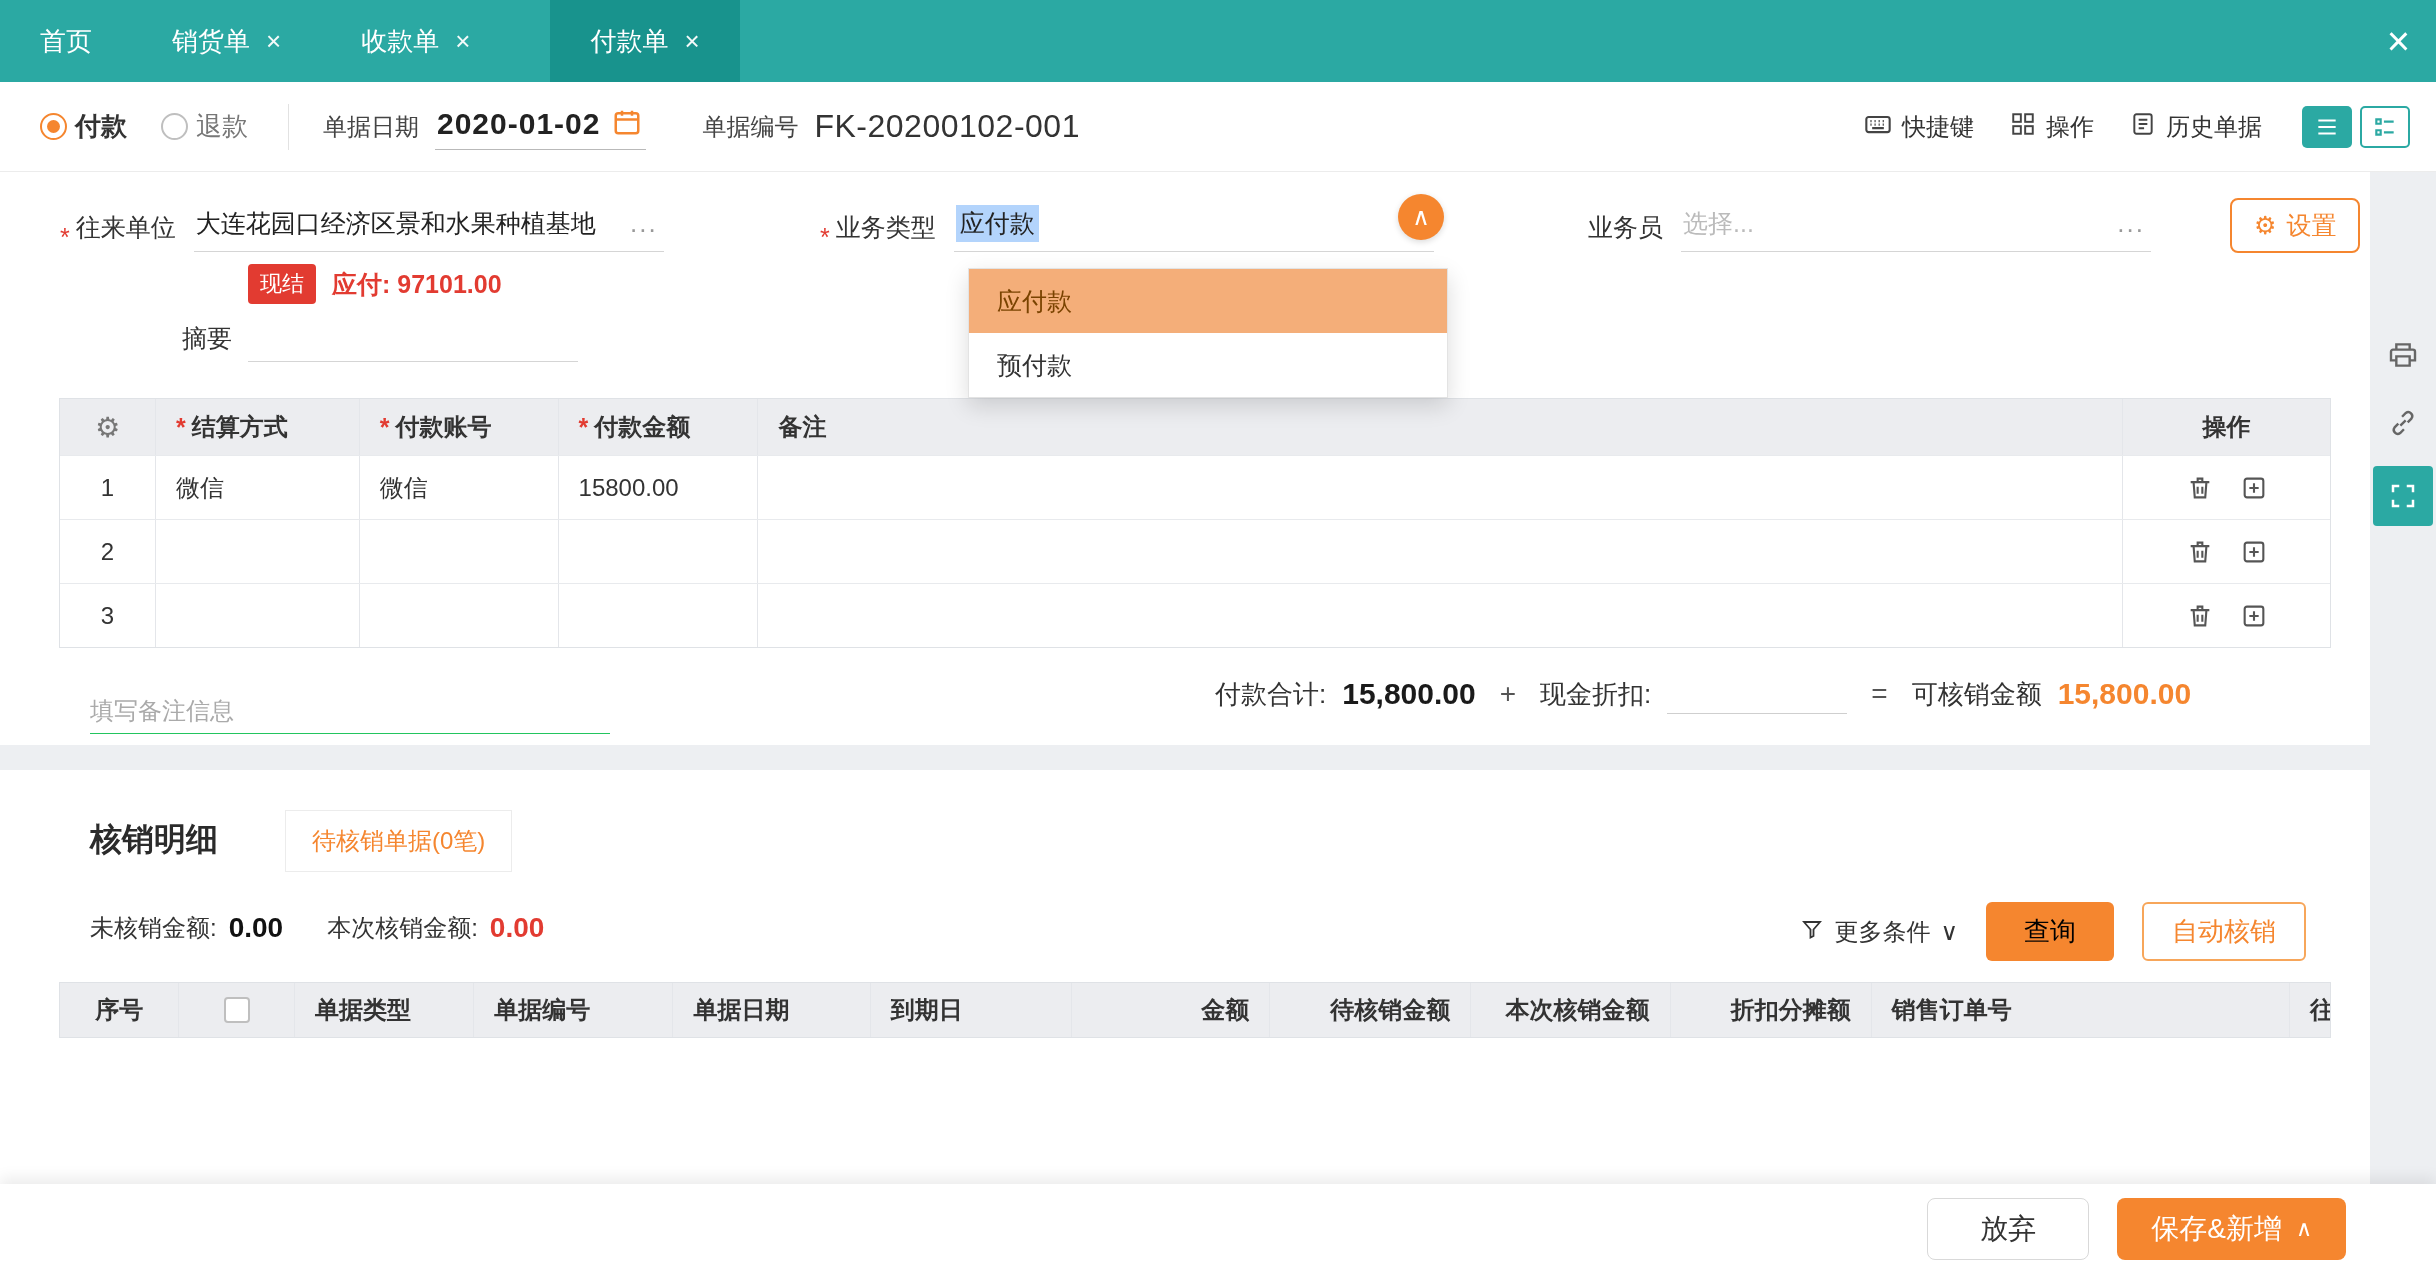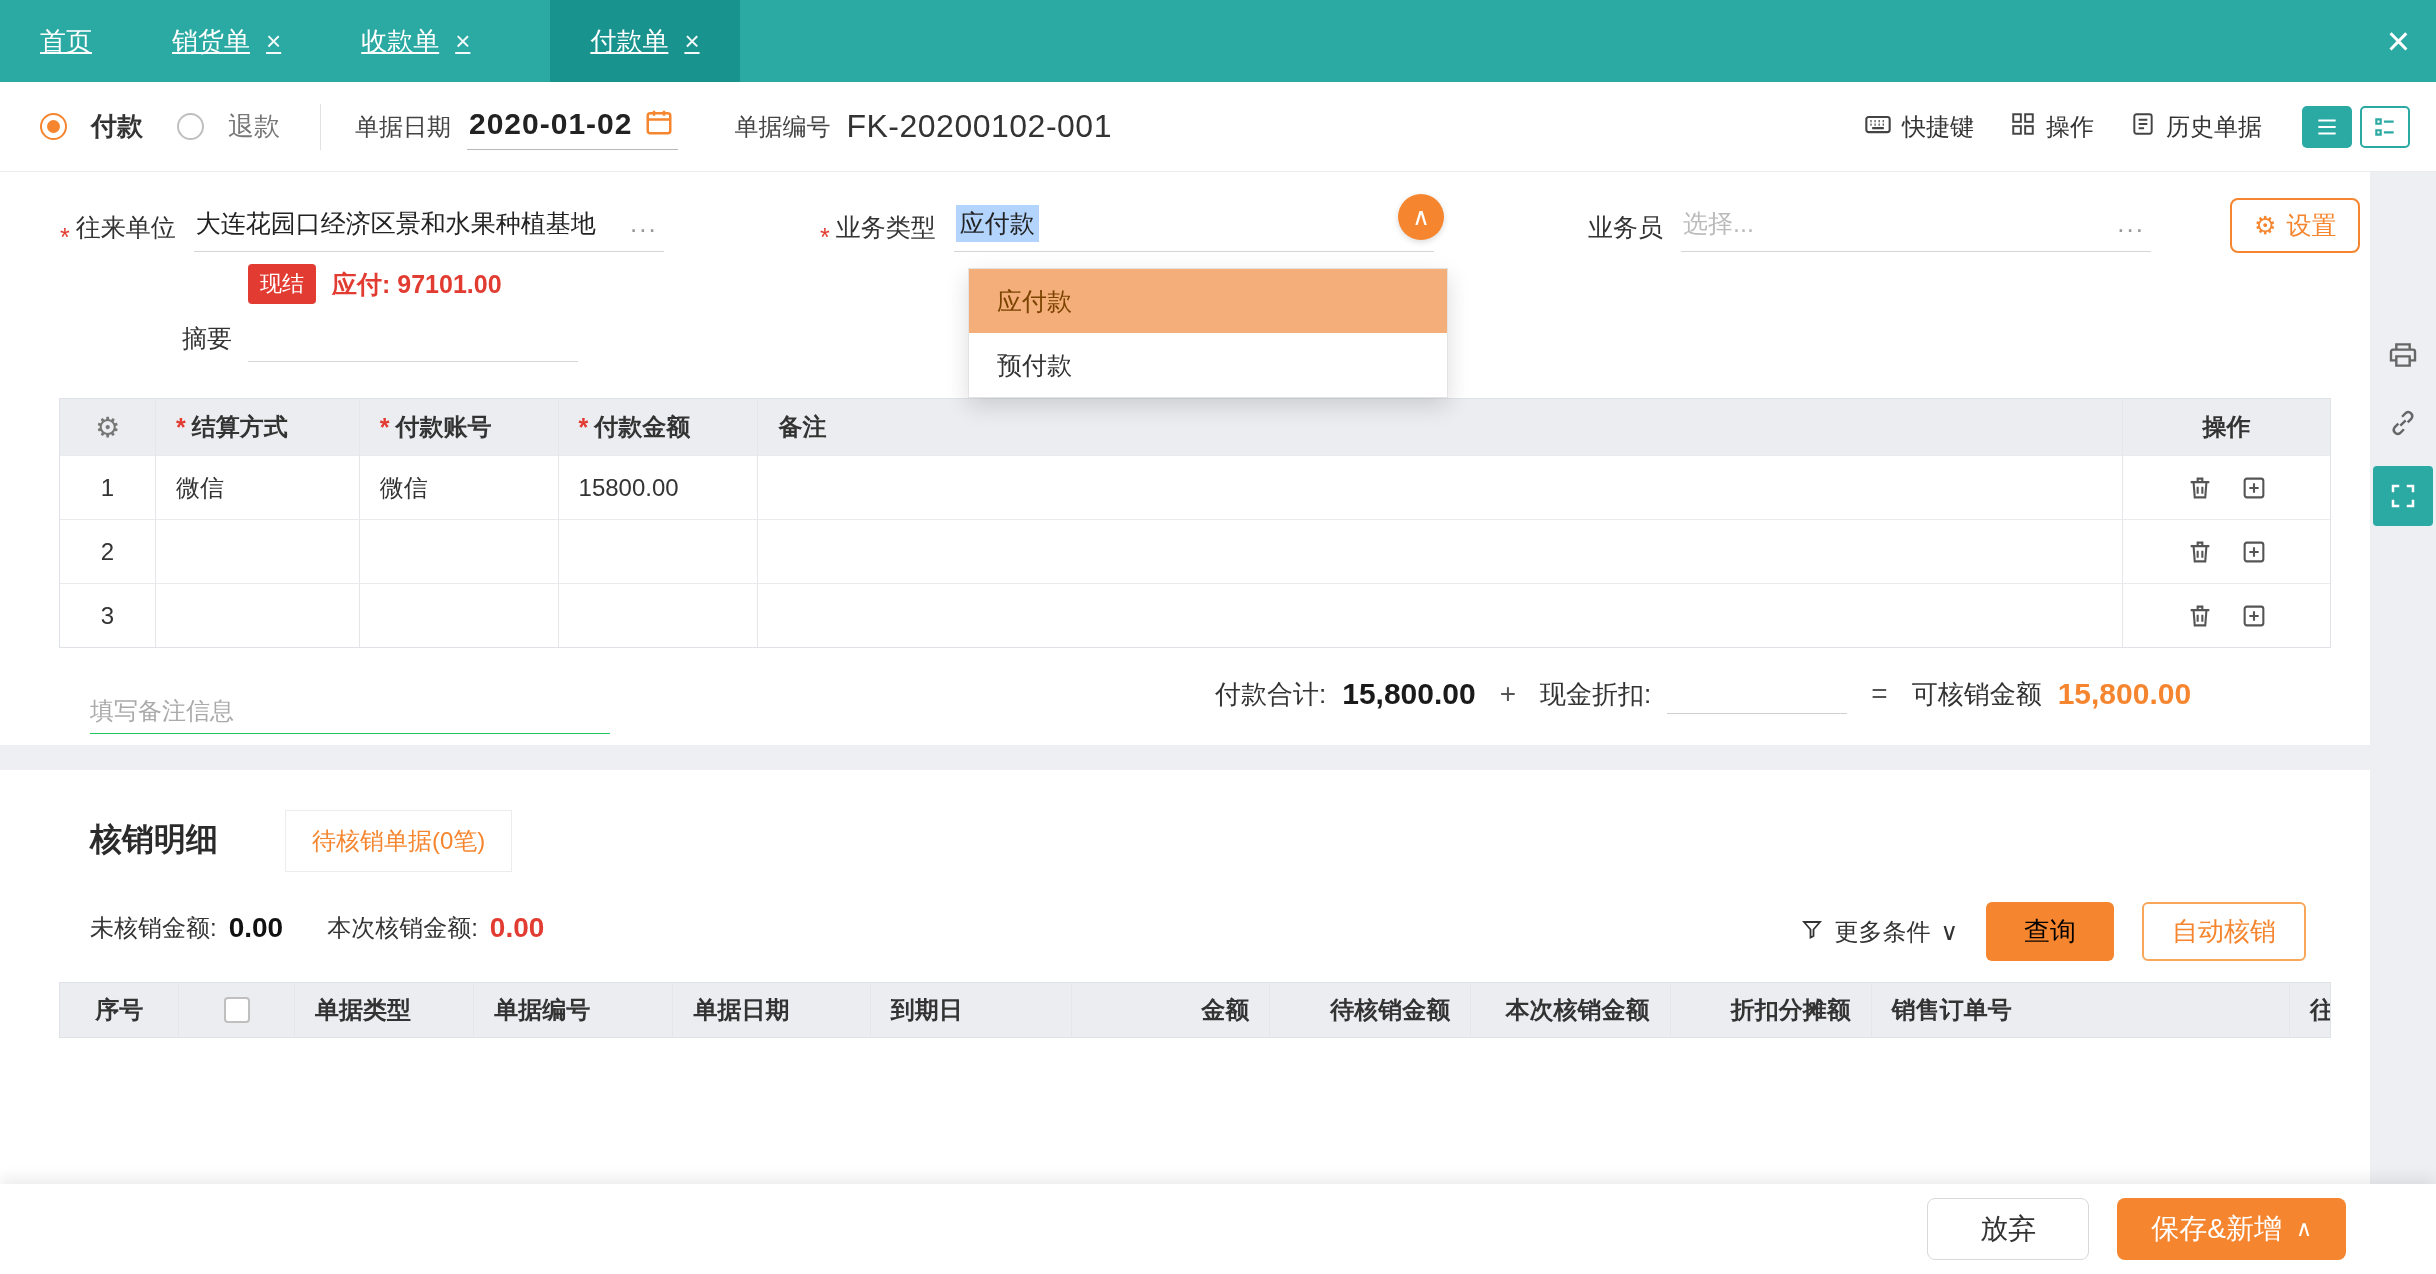--- a/index.html
+++ b/index.html
@@ -6,28 +6,28 @@
   html,body { width:2436px; height:1274px; }
   body {
     position:relative; overflow:hidden;
     background:#edeff2;
     font-family:"Liberation Sans","DejaVu Sans",sans-serif;
     color:#333;
   }
   
   .topnav { position:absolute; top:0; left:0; width:2436px; height:82px;
     background:#2BA9A3; display:flex; align-items:stretch; color:#fff; }
-  .tab { display:flex; align-items:center; gap:16px; padding:8px 40px; font-size:26px; cursor:pointer;text-decoration:underline; }
+  .tab { display:flex; align-items:center; gap:16px; padding:8px 40px; font-size:26px; cursor:pointer; }
   .tab.active { background:#18938D;margin-left:40px; }
   .tab .x { font-size:26px; opacity:.95; }
   .nav-close { margin-left:auto; align-self:center; font-size:40px; padding:0 26px; cursor:pointer; line-height:1; }
   
   .toolbar { position:absolute; top:82px; left:0; width:2436px; height:90px; background:#fff;
     display:flex; align-items:center; padding:0 26px 0 40px; border-bottom:1px solid #ececec; }
-  .radio { display:flex; align-items:center; gap:24px; margin-right:34px; font-size:26px; cursor:pointer; }
+  .radio { display:flex; align-items:center; gap:8px; margin-right:34px; font-size:26px; cursor:pointer; }
   .rdot { width:27px; height:27px; border-radius:50%; border:2px solid #bfbfbf; position:relative; background:#fff; }
   .radio.checked .rdot { border-color:#F5862F; }
   .radio.checked .rdot::after { content:""; position:absolute; inset:5px; border-radius:50%; background:#F5862F; }
   .radio.checked span.lbl { color:#333; font-weight:bold; }
   .radio span.lbl { color:#777; }
   .vdiv { width:1px; height:46px; background:#e2e2e2; margin:0 34px 0 6px; }
   .tl-label { font-size:24px; color:#444; margin-right:16px; white-space:nowrap; }
   .date-box { display:flex; align-items:center; gap:12px; border-bottom:1px solid #b9b9b9; padding:4px 4px 8px 2px; }
   .date-val { font-size:30px; font-weight:bold; color:#222; letter-spacing:1px;text-align:right; }
   .docno { font-size:32px; color:#333; letter-spacing:.5px; }

